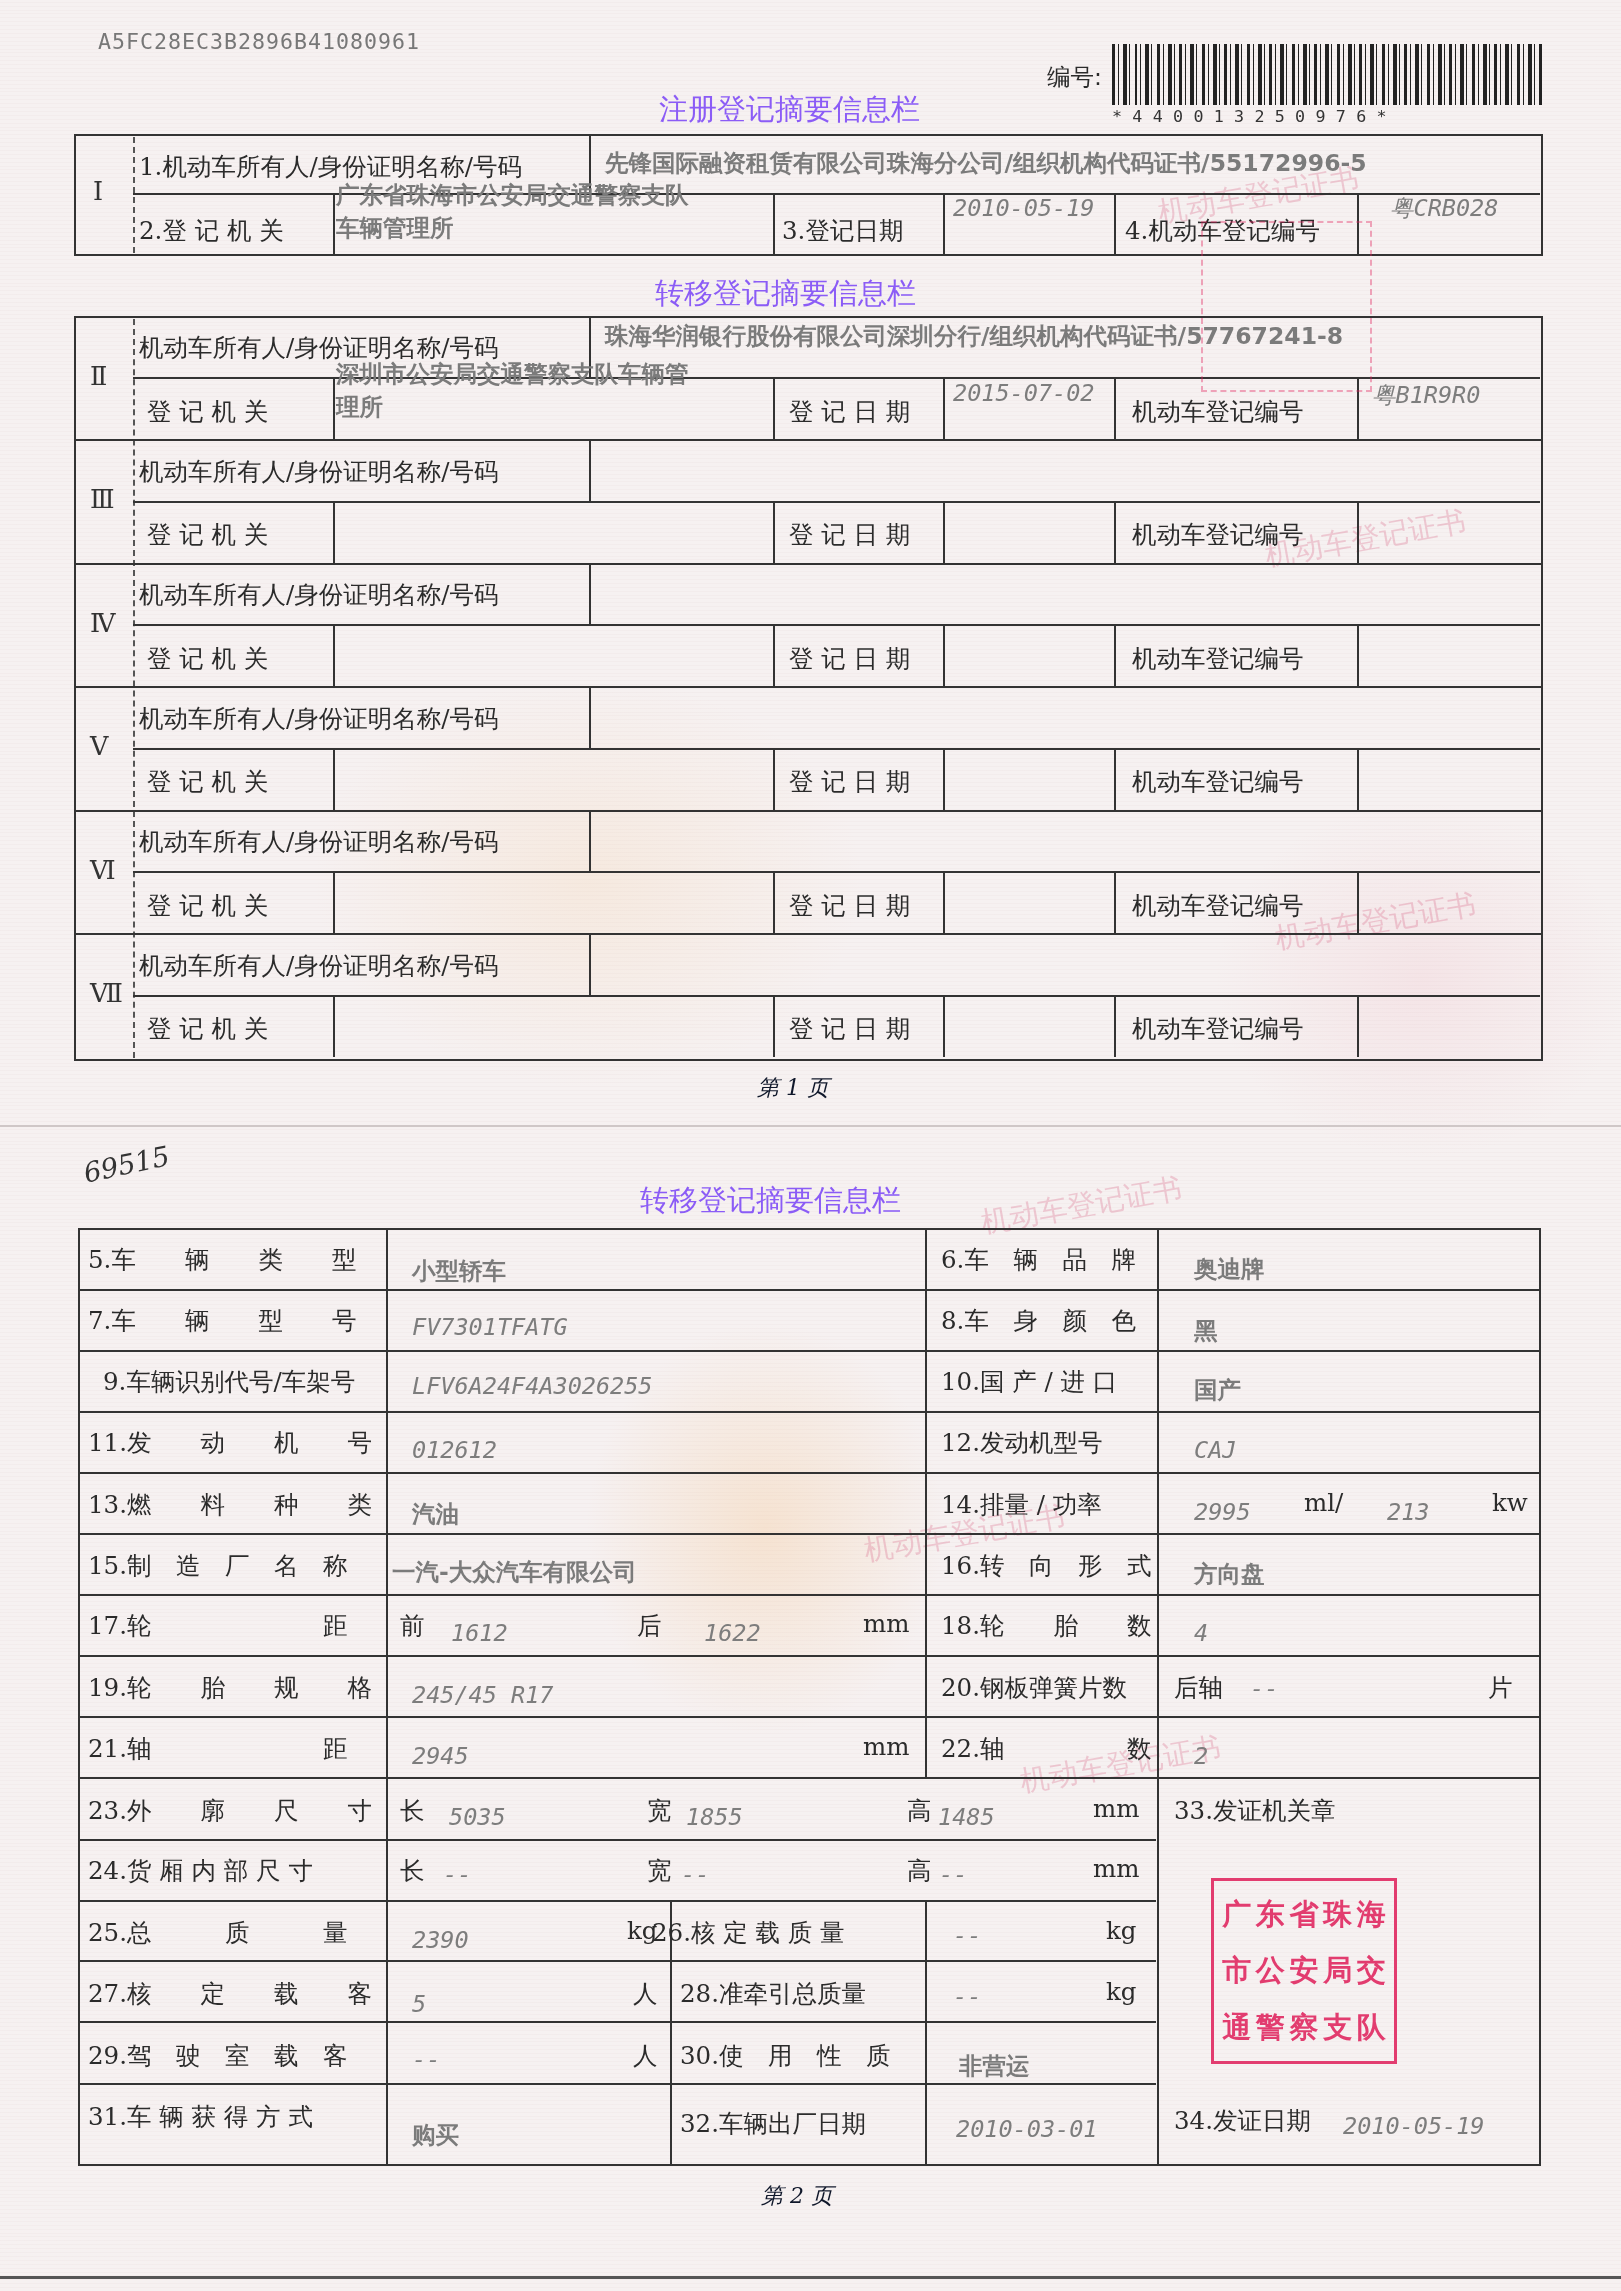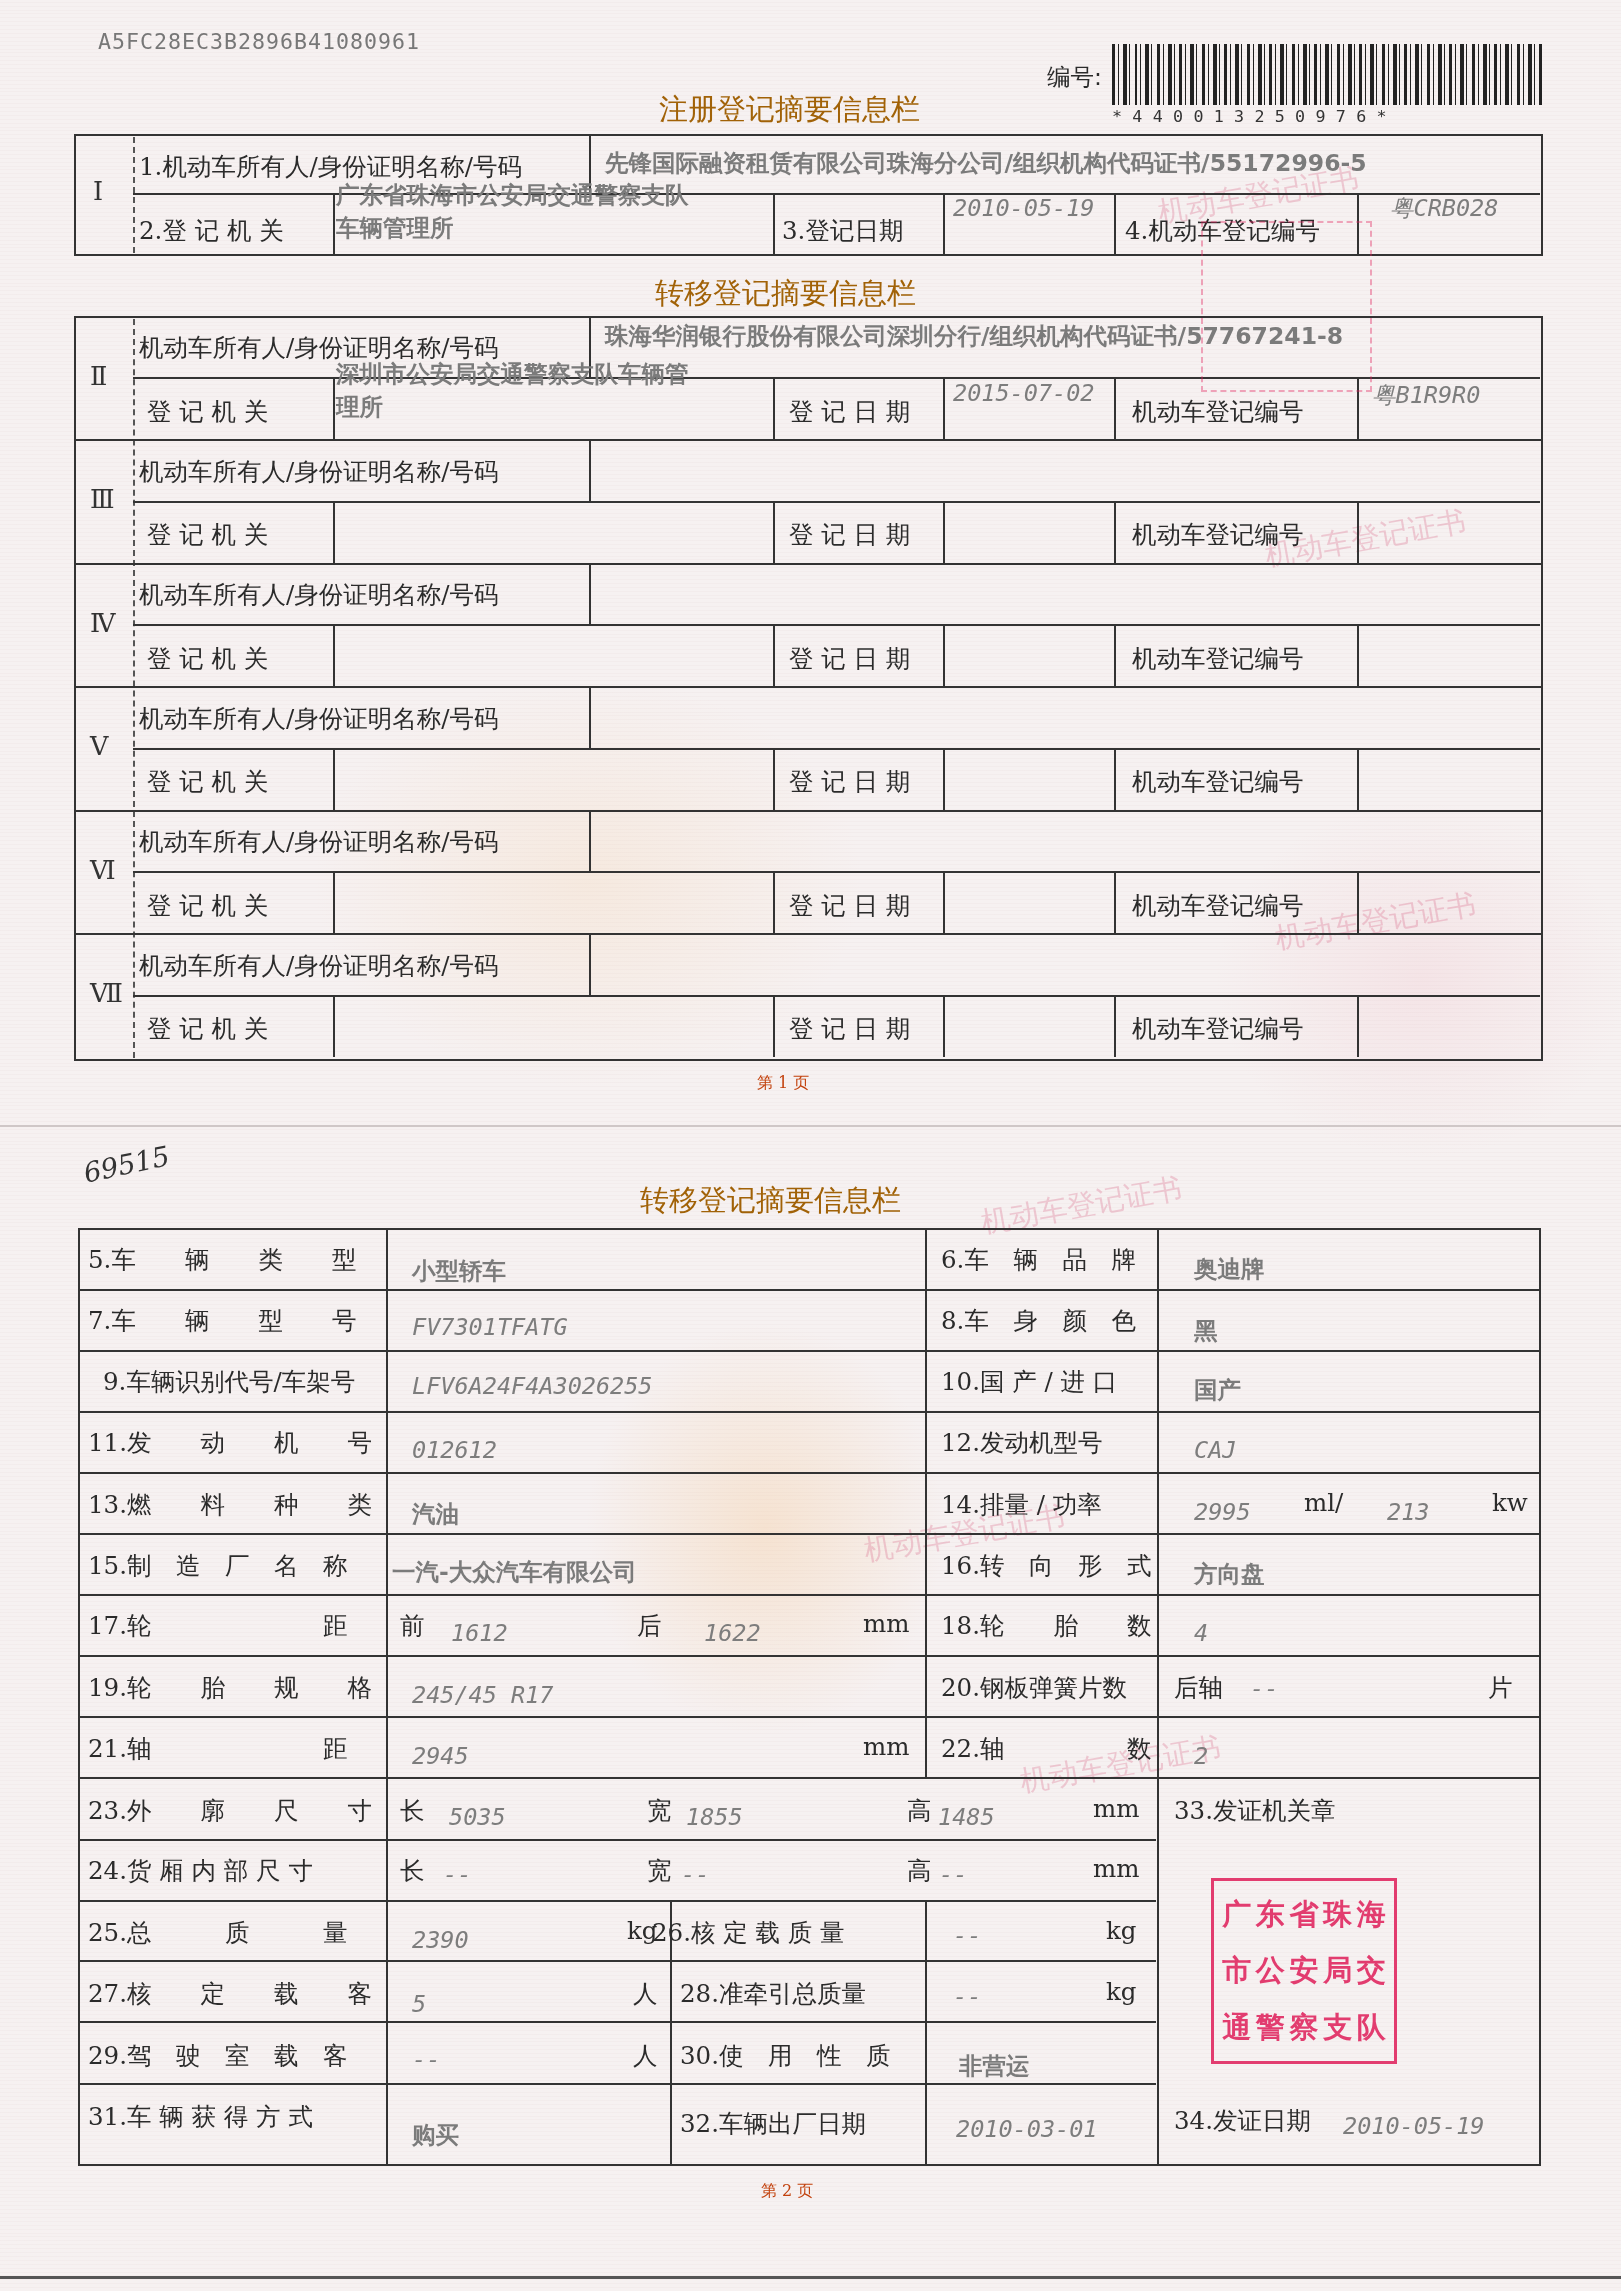--- a/index.html
+++ b/index.html
@@ -8,34 +8,34 @@
   .bg-wash{position:absolute;inset:0;
     background:
       radial-gradient(ellipse 255px 294px at 765px 1529px, rgba(245,200,150,.35), transparent 70%),
       radial-gradient(ellipse 294px 255px at 1421px 980px, rgba(240,190,200,.25), transparent 70%),
       radial-gradient(ellipse 392px 294px at 588px 882px, rgba(245,210,170,.25), transparent 70%),
       repeating-linear-gradient(0deg, rgba(200,170,170,.07) 0 1px, transparent 1px 3.9px);}
   .page-divider{position:absolute;left:0;right:0;top:1125px;height:2px;background:#cfc7c7;}
   .bottom-edge{position:absolute;left:0;right:0;top:2276px;height:2.9px;background:#555;}
   .abs{position:absolute;}
   .serial{left:98px;top:29px;font-family:"DejaVu Sans Mono","Liberation Mono",monospace;font-size:21.6px;color:#777;letter-spacing:1px;}
-  .title{font-family:"DejaVu Sans","Liberation Sans",sans-serif;font-size:29px;color:#a16207;}
+  .title{font-family:"DejaVu Sans","Liberation Sans",sans-serif;font-size:29px;color:#8b5cf6;}
   .barcode-label{left:1047px;top:61px;font-family:"DejaVu Sans","Liberation Sans",sans-serif;font-size:23.5px;}
   .barcode{left:1112px;top:44px;width:431px;height:61px;
     background:repeating-linear-gradient(90deg,#222 0 2.9px,transparent 2.9px 5.9px,#222 5.9px 6.9px,transparent 6.9px 10.8px,#222 10.8px 14.7px,transparent 14.7px 16.7px,#222 16.7px 17.6px,transparent 17.6px 22.5px);}
   .barcode-text{left:1112px;top:106px;width:431px;font-family:"DejaVu Sans Mono","Liberation Mono",monospace;font-size:16.7px;letter-spacing:10.3px;color:#333;}
   .tbl-border{position:absolute;border:2.9px solid #333;box-sizing:border-box;}
   .hl{position:absolute;height:2px;background:#333;}
   .vl{position:absolute;width:2px;background:#333;}
   .vdash{position:absolute;width:0;border-left:2px dashed #555;}
   .lbl{position:absolute;font-size:24.5px;color:#2b2b2b;white-space:nowrap;}
   .val{position:absolute;font-family:"DejaVu Sans","Liberation Sans",sans-serif;font-size:23.5px;color:#7b7b7b;white-space:nowrap;font-weight:bold;}
   .valm{position:absolute;font-family:"DejaVu Sans Mono","Liberation Mono",monospace;font-size:23.5px;color:#7d7d7d;white-space:nowrap;font-style:italic;}
   .roman{position:absolute;font-size:25.5px;color:#333;}
-  .pageno{position:absolute;font-size:16px;color:#c2410c;}
+  .pageno{position:absolute;font-size:22px;color:#0f172a;font-style:italic;}
   .hand{position:absolute;left:83px;top:1149px;font-family:"DejaVu Serif","Liberation Serif",serif;font-style:italic;font-size:27.4px;color:#333;transform:rotate(-12deg);}
   .stamp{position:absolute;left:1211px;top:1878px;width:186px;height:186px;border:3.9px solid #e0245e;box-sizing:border-box;
     display:grid;grid-template-columns:repeat(5,1fr);grid-template-rows:repeat(3,1fr);padding:5.9px;opacity:.88;}
   .stamp span{color:#e0245e;font-family:"DejaVu Sans","Liberation Sans",sans-serif;font-weight:bold;font-size:29px;line-height:1;display:flex;align-items:center;justify-content:center;}
   .stamp-top{position:absolute;left:1201px;top:221px;width:167px;height:167px;border:2px dashed rgba(224,36,94,.55);opacity:.7;}
   .water{position:absolute;color:rgba(220,120,150,.35);font-family:"DejaVu Sans","Liberation Sans",sans-serif;font-size:29px;transform:rotate(-10deg);white-space:nowrap;}
 </style>
 </head>
 <body>
 

